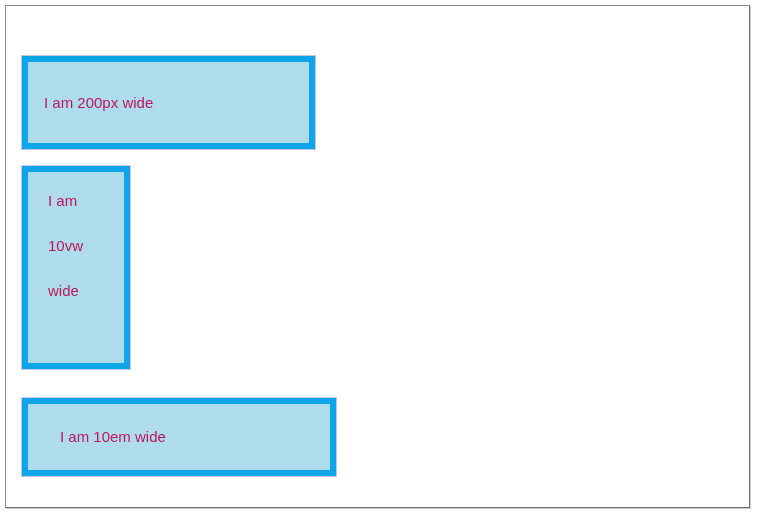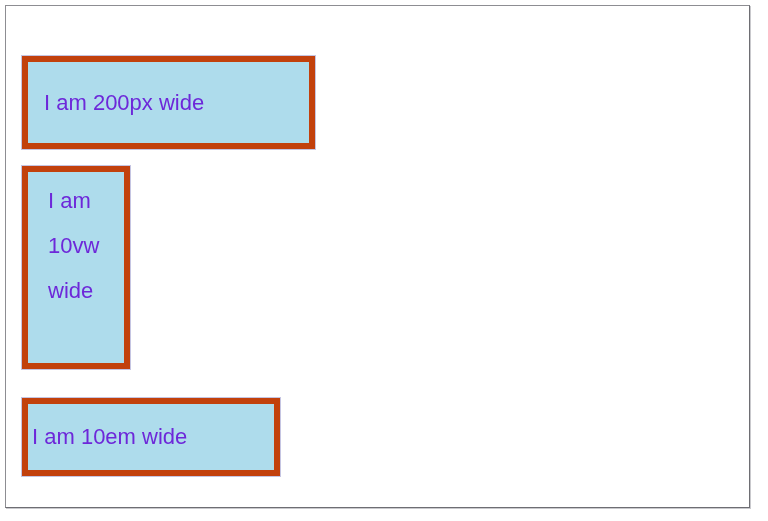--- a/index.html
+++ b/index.html
@@ -37,25 +37,25 @@
     right: 0;
     bottom: 0;
     padding: 0;
   }
 
   
   .demo-box {
     position: absolute;
     box-sizing: content-box;
     background: #aedcec;
-    border: 6px solid #c2410c;
+    border: 6px solid #0ea5e9;
     outline: 1px solid #c5c5e2;
-    color: #6d28d9;
+    color: #be185d;
     font-family: "Liberation Sans", sans-serif;
-    font-size: 22px;
+    font-size: 15px;
     line-height: 40px;
     padding: 12px 16px;
     white-space: normal;
     word-break: normal;
     overflow: visible;
   }
 
   
   .box-px {
     left: 16px;
@@ -75,21 +75,21 @@
     padding: 6px 20px;
     line-height: 45px;
   }
 
   
   .box-em {
     left: 16px;
     top: 392px;
     width: 238px;
     height: 54px;
-    padding: 6px 4px;
+    padding: 6px 32px;
     line-height: 54px;
   }
 
   .box-text {
     display: block;
   }
 </style>
 </head>
 <body>
 

